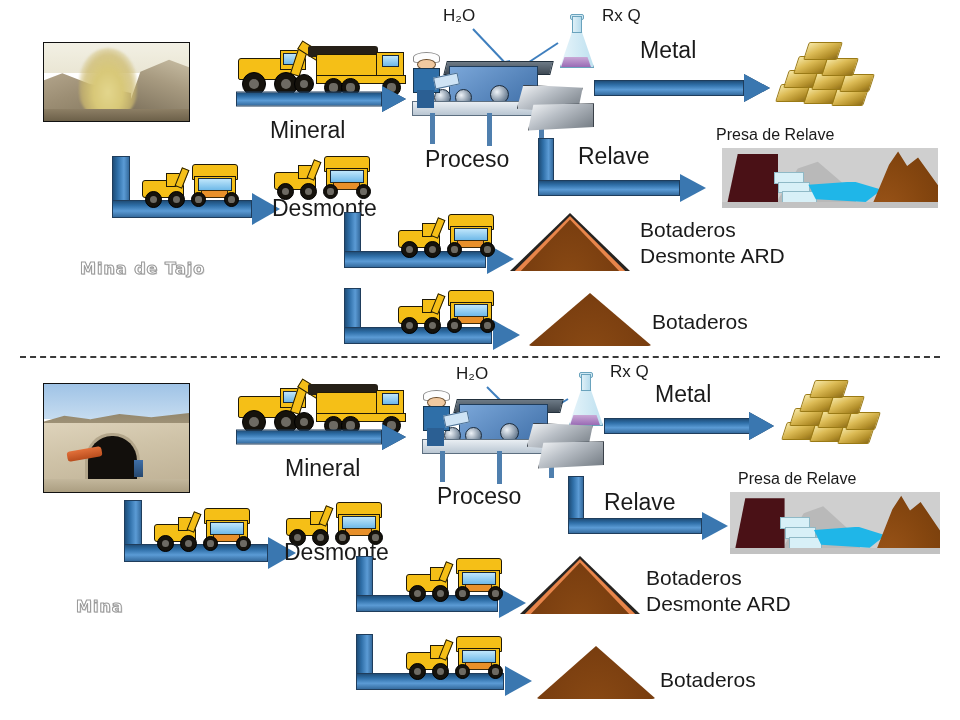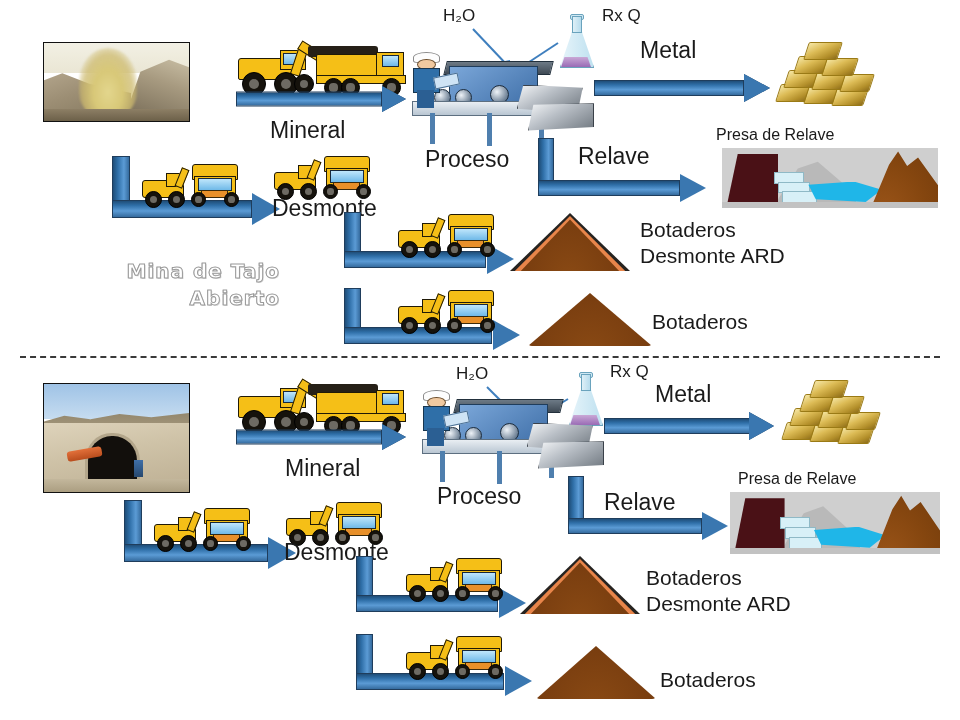--- a/index.html
+++ b/index.html
@@ -24,23 +24,23 @@
   .lbl.sm{font-size:15px;}
   .lbl.md{font-size:17px;}
   .lbl.lg{font-size:21px;}
   .lbl.xl{font-size:23px;}
 
   
   .minetitle{
     position:absolute;
     font-family:"DejaVu Sans","Liberation Sans",sans-serif;
     font-weight:bold;
-    font-size:20px;
+    font-size:16px;
     line-height:1.35;
-    text-align:right;
+    text-align:left;
     color:#ffffff;
     -webkit-text-stroke:1px #9a9a9a;
     text-shadow:
        1px 1px 0 #d9d9d9,
       -0.5px 0 0 #b5b5b5,
        0 -0.5px 0 #b5b5b5;
     letter-spacing:1px;
   }
 
   
@@ -440,21 +440,20 @@
       <div class="wheel" style="left:36px;top:30px;width:13px;height:13px;"></div>
     </div>
   </div>
   <div class="pile pile-plain" style="left:528px;top:292px;width:124px;height:54px;">
     <div class="core"></div>
   </div>
   <div class="lbl lg" style="left:652px;top:310px;">Botaderos</div>
 
   <div class="minetitle" style="left:80px;top:258px;width:200px;">
     <div>Mina de Tajo</div>
-    <div>Abierto</div>
   </div>
 
   <div class="divider" style="left:20px;top:356px;width:920px;"></div>
 
   <div class="photo photo-adit" style="left:43px;top:383px;width:147px;height:110px;">
     <div class="sky"></div>
     <div class="ridge"></div>
     <div class="face"></div>
     <div class="portal"></div>
     <div class="duct"></div>
@@ -662,15 +661,16 @@
       <div class="wheel" style="left:3px;top:30px;width:13px;height:13px;"></div>
       <div class="wheel" style="left:36px;top:30px;width:13px;height:13px;"></div>
     </div>
   </div>
   <div class="pile pile-plain" style="left:536px;top:645px;width:120px;height:54px;">
     <div class="core"></div>
   </div>
   <div class="lbl lg" style="left:660px;top:668px;">Botaderos</div>
 
   <div class="minetitle" style="left:76px;top:596px;width:200px;">
+    <div>Mina</div>
   </div>
 
 </div>
 
 </body></html>

